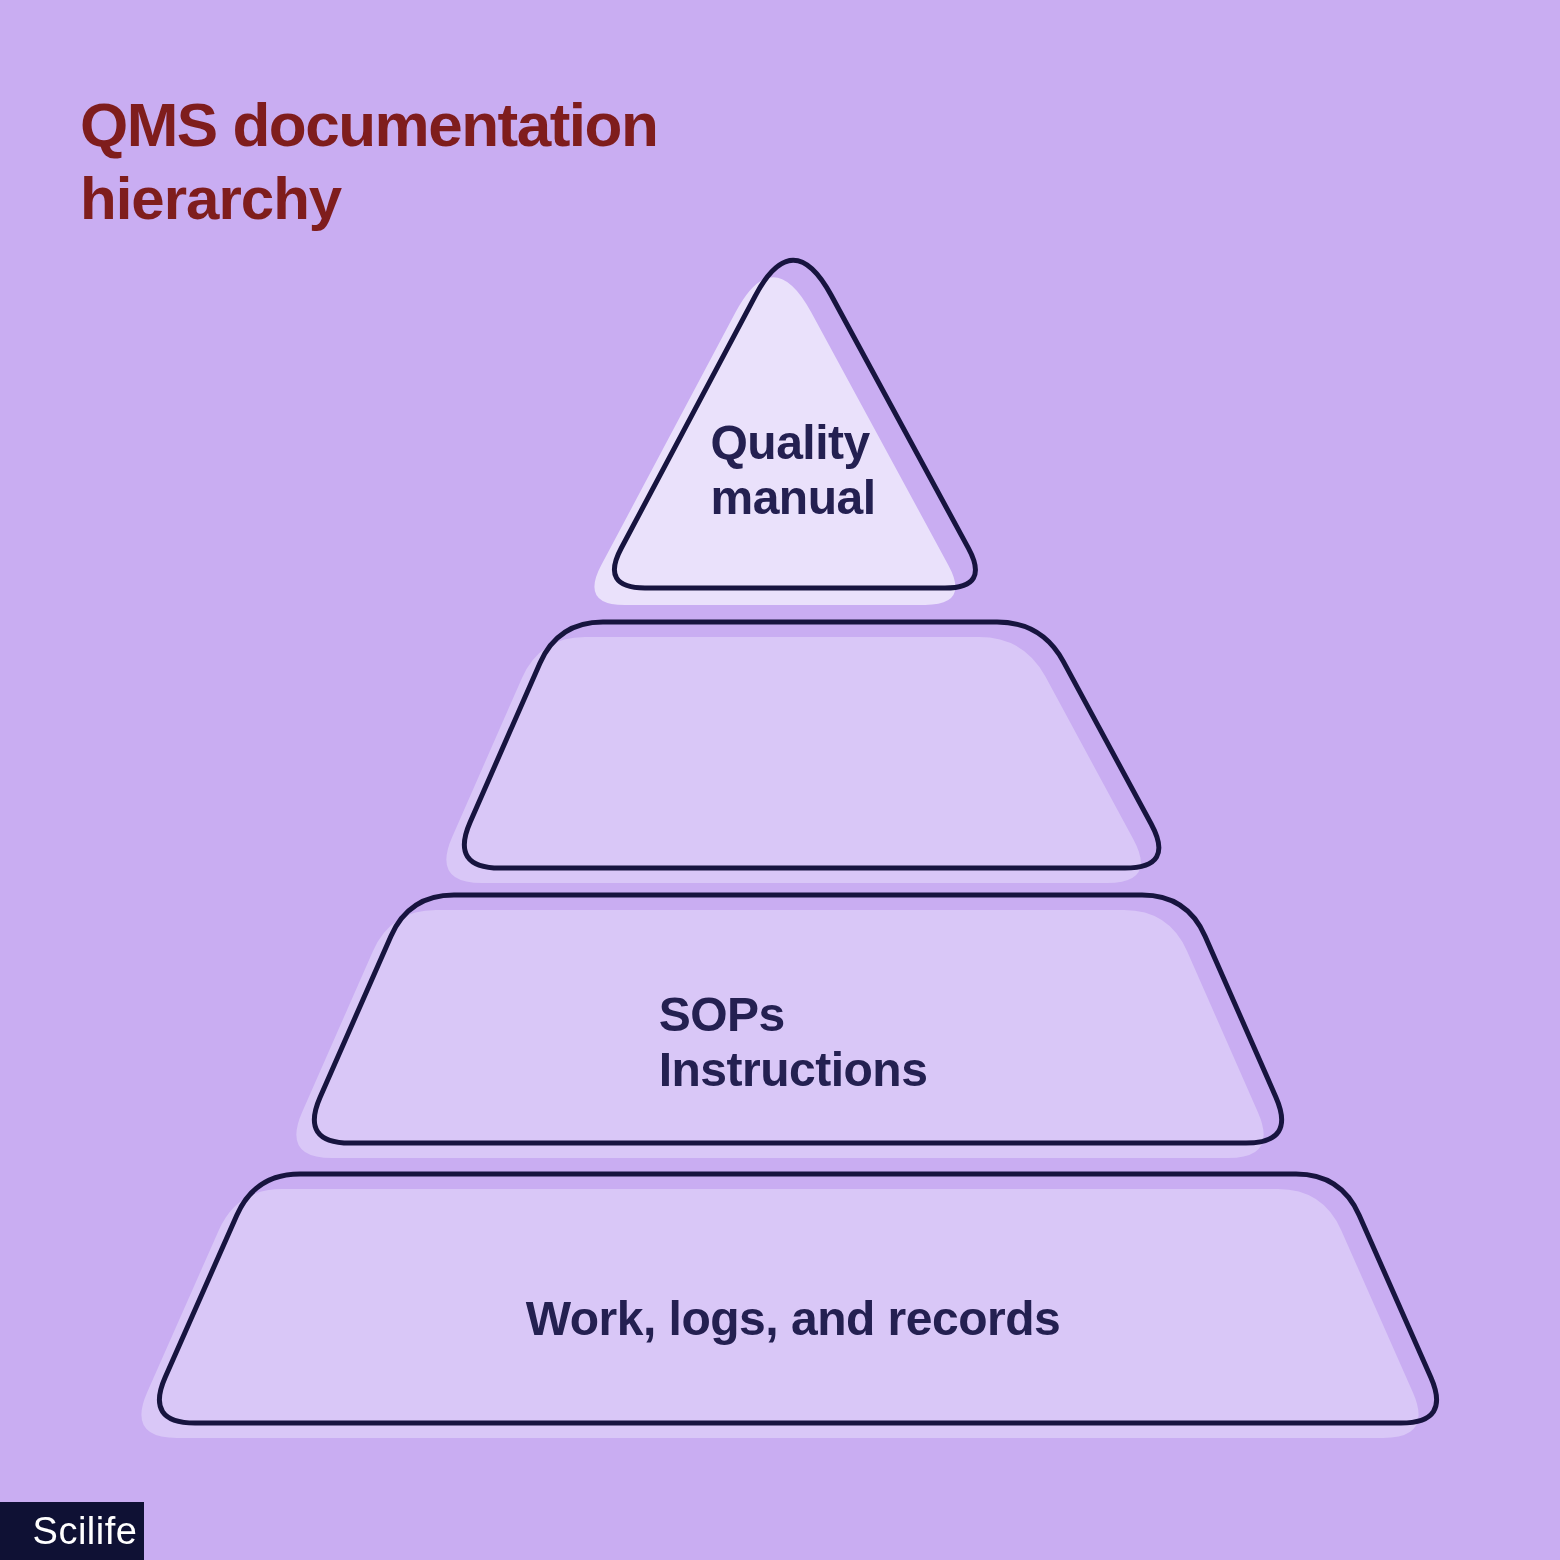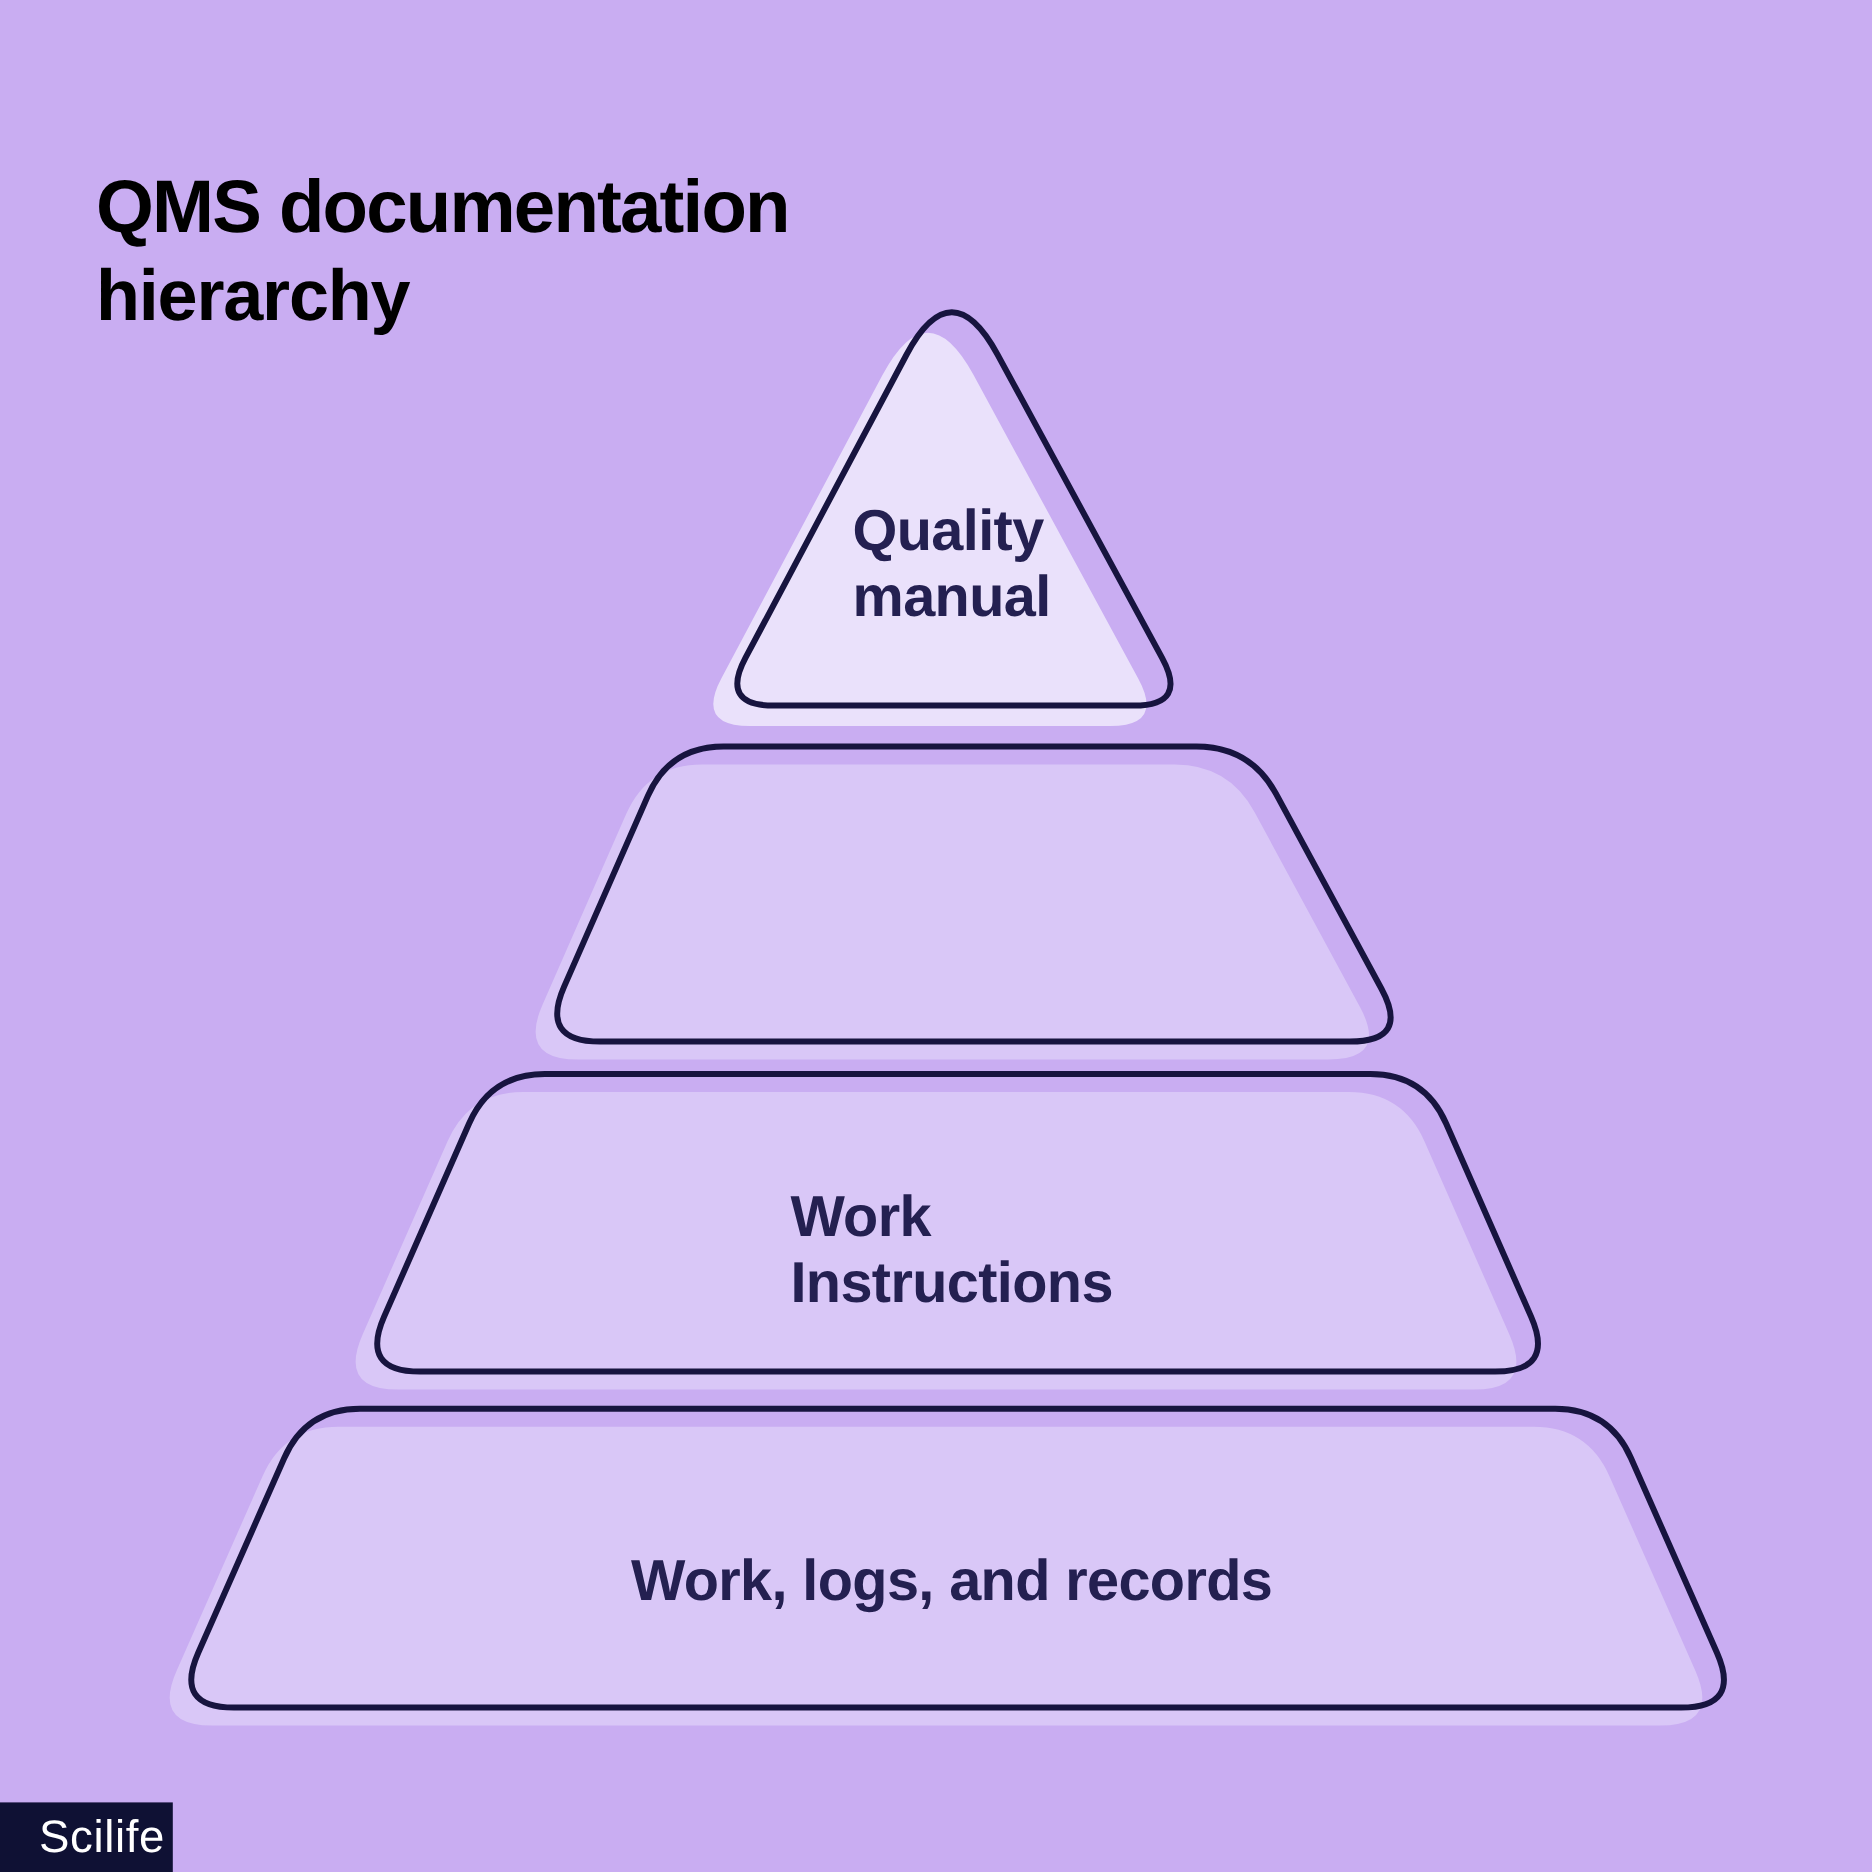--- a/index.html
+++ b/index.html
@@ -28,22 +28,21 @@
   .lvl-outline {
     fill: none;
     stroke: #17143f;
     stroke-width: 5px;
     stroke-linecap: round;
   }
   .title-block {
     position: absolute;
     left: 80px;
     top: 88px;
-    color: #000000;
-    margin-top: 48px;
+    color: #7f1d1d;
   }
   .title-block h1 {
     margin: 0;
     font-size: 62px;
     font-weight: 800;
     letter-spacing: -1.5px;
     line-height: 74px;
   }
   .title-block .subtitle {
     font-size: 60px;
@@ -119,21 +118,21 @@
     <div class="subtitle">hierarchy</div>
   </header>
 
   <div class="layer-label" style="top:470px">
     <div>Quality</div>
     <div>manual</div>
   </div>
 
 
   <div class="layer-label" style="top:1042px">
-    <div>Work</div>
+    <div>SOPs</div>
     <div>Instructions</div>
   </div>
 
   <div class="layer-label" style="top:1318px">
     <div>Work, logs, and records</div>
   </div>
 
   <footer class="logo-badge">
     <span>Scilife</span>
   </footer>

